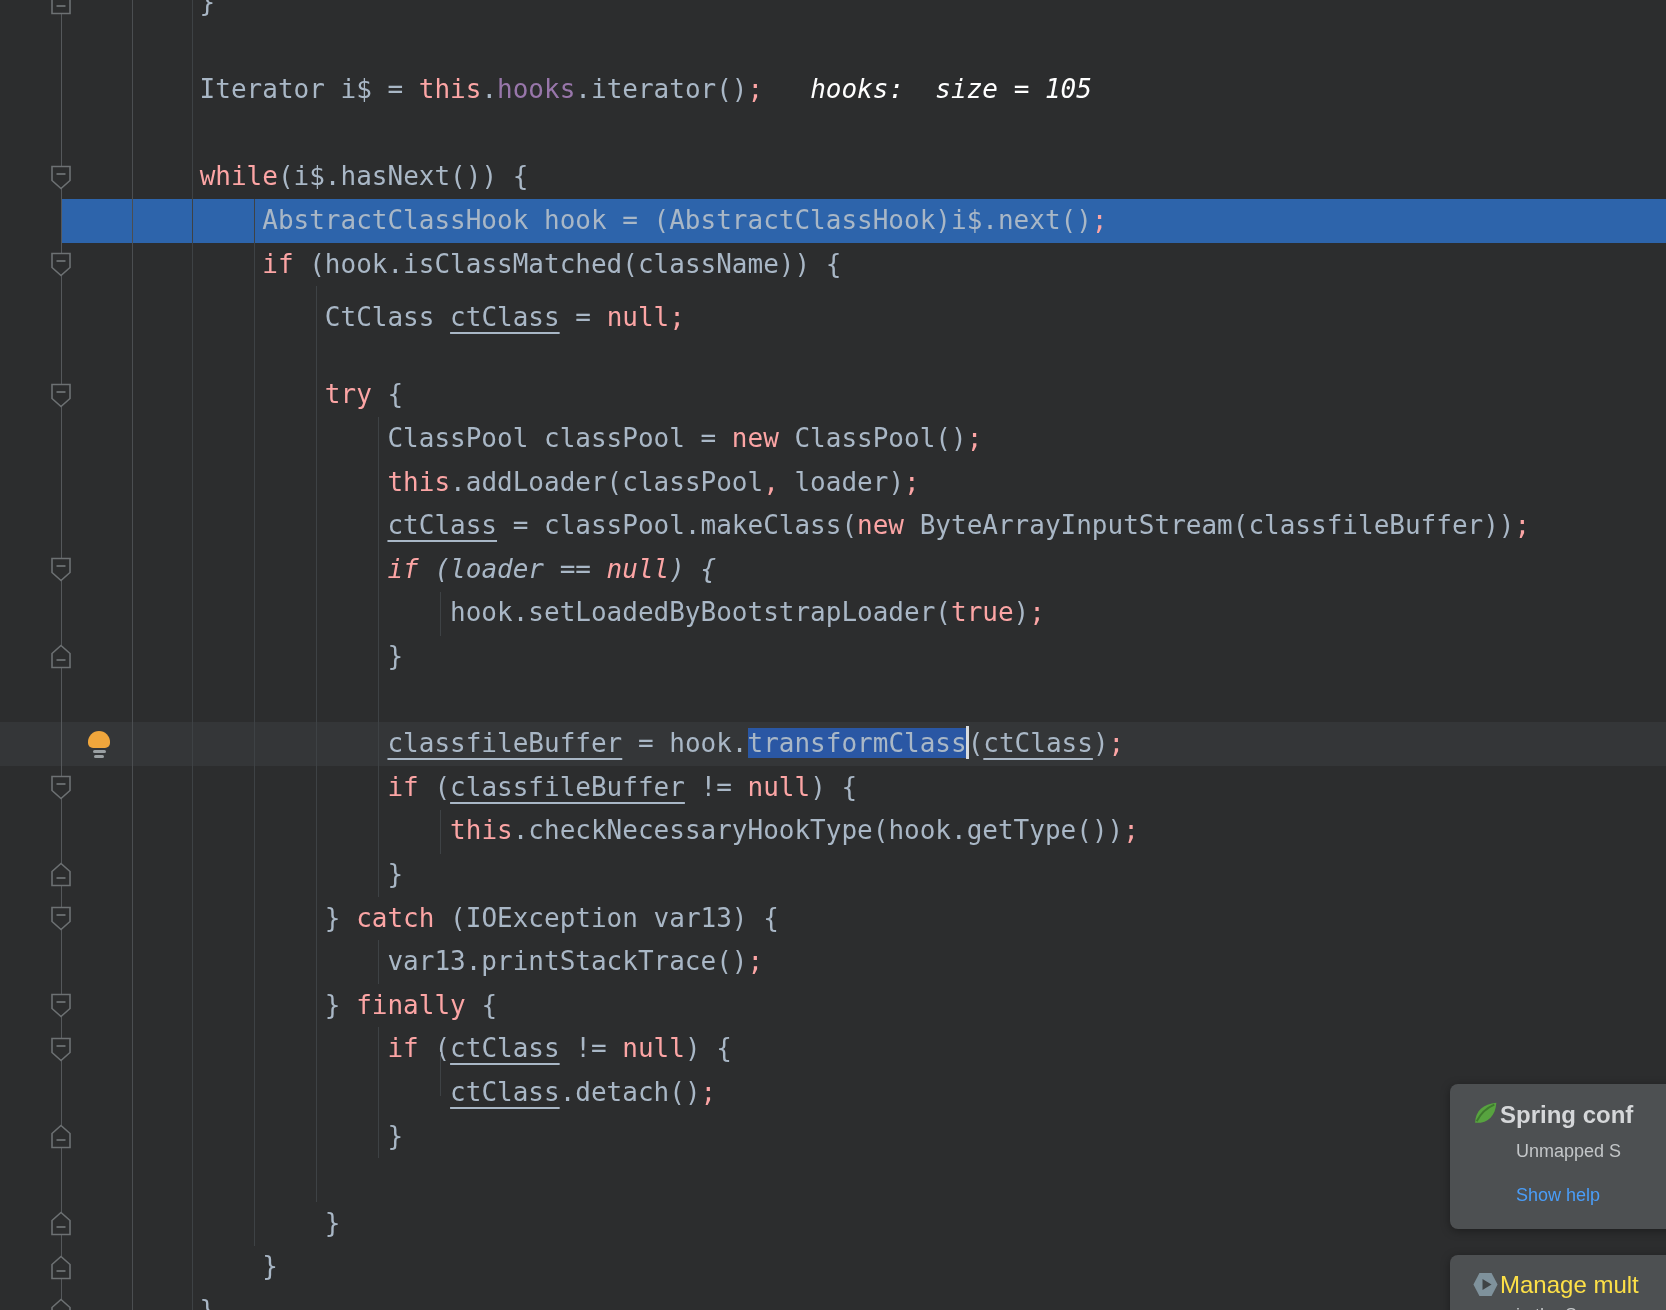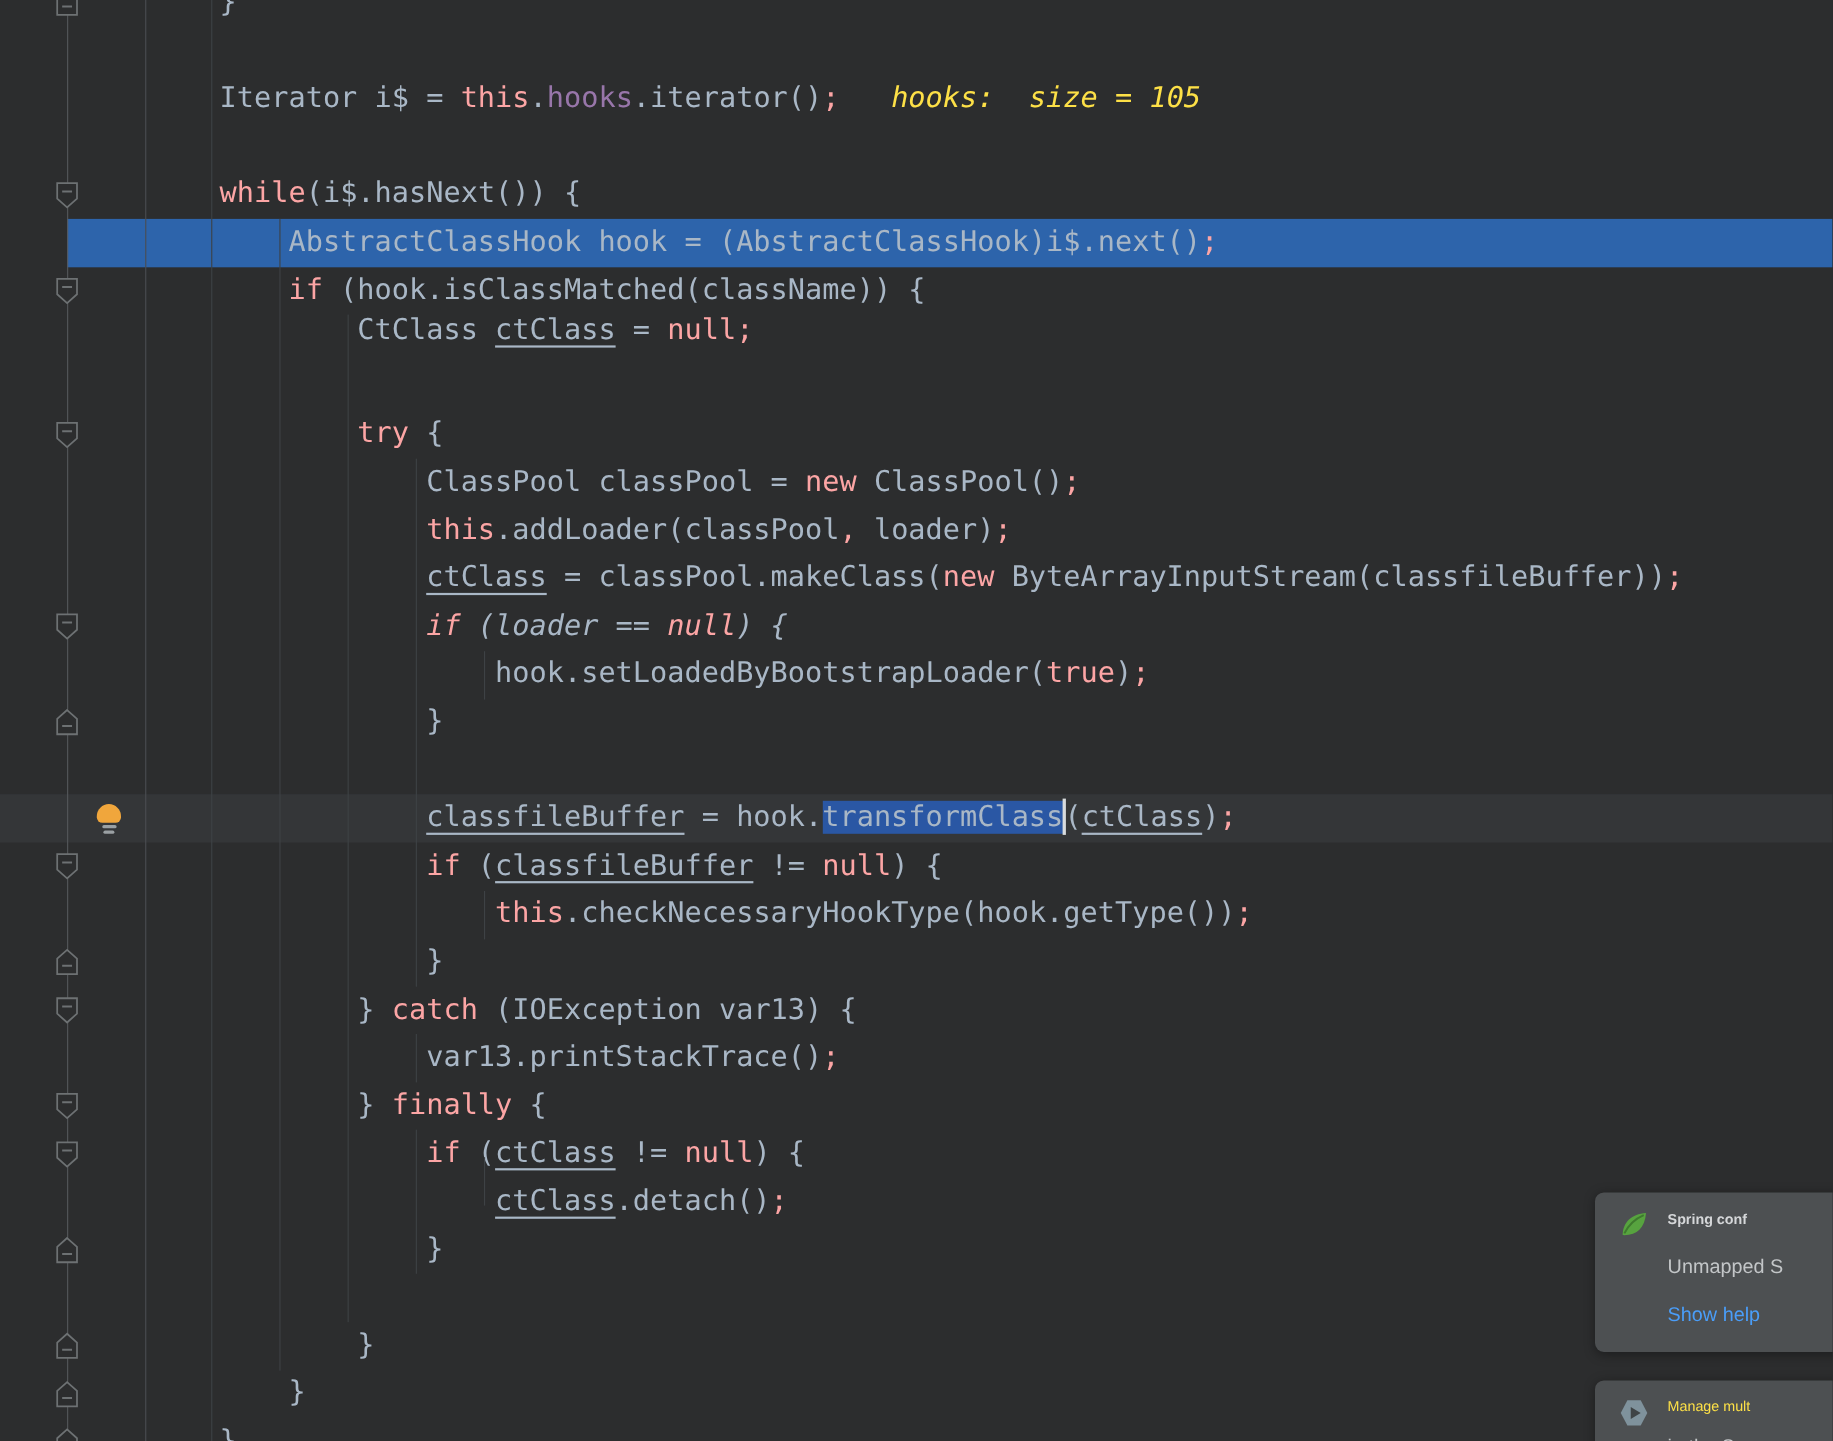--- a/index.html
+++ b/index.html
@@ -17,39 +17,39 @@
   .row{position:absolute;left:0;width:100%;height:44px;z-index:1}
   .row .bg-sel{position:absolute;left:61px;right:0;top:0;bottom:0;background:#2d64ab;z-index:0}
   .row .bg-cur{position:absolute;left:0;right:0;top:0;bottom:0;background:#343638;z-index:0}
   .txt{
     position:absolute;left:137px;top:0;height:44px;line-height:44px;
     font-size:26px;white-space:pre;z-index:3;color:#a9b7c6;
   }
   .tk-k{color:#fca5a5}
   .tk-p{color:#9876aa}
   .tk-u{text-decoration:underline;text-decoration-thickness:1.5px;text-underline-offset:6px}
-  .tk-h{color:#fde047;font-style:italic}
+  .tk-h{color:#ffffff;font-style:italic}
   .tk-sel{background:#2a57a4}
   .caret{display:inline-block;width:3px;height:33px;background:#d8dbdd;vertical-align:middle;margin:0 -1px;position:relative;top:-2px}
   
   .marker{position:absolute;left:50px;width:22px;height:25px;z-index:4}
   
   .bulb{position:absolute;left:87px;top:9px;width:24px;height:28px;z-index:4}
   .bulb .head{width:22px;height:17px;background:#f0a63c;border-radius:11px 11px 5px 5px;margin:0 auto}
   .bulb .l{width:13px;height:3px;background:#9aa0a3;margin:2px auto 0;border-radius:2px}
   
   .notif{
     position:absolute;left:1450px;width:420px;background:#4d5052;
     border-radius:8px;z-index:10;font-family:"Liberation Sans",sans-serif;
     box-shadow:0 2px 10px rgba(0,0,0,.35);
   }
   #notif-spring{top:1084px;height:145px}
   #notif-manage{top:1255px;height:120px}
   .n-icon{position:absolute;left:21px;top:15px;width:29px;height:29px}
-  .n-title{position:absolute;left:66px;top:17px;font-size:13px;font-weight:bold;color:#d5d7d9;white-space:nowrap}
+  .n-title{position:absolute;left:50px;top:17px;font-size:24px;font-weight:bold;color:#d5d7d9;white-space:nowrap}
   .n-title.reg{font-weight:normal;color:#fde047;top:16px}
   .n-body{position:absolute;left:66px;top:57px;font-size:18px;color:#c3c6c8;white-space:nowrap}
   .n-body2{position:absolute;left:66px;top:50px;font-size:18px;color:#c3c6c8;white-space:nowrap}
   .n-link{position:absolute;left:66px;top:101px;font-size:18px;color:#4a9df8;cursor:pointer;white-space:nowrap}
 </style>
 </head>
 <body>
 
 <div id="editor">
 
@@ -63,21 +63,21 @@
       <div class="row" style="top: 155.4px; height: 43.6px;">
         <div class="txt" style="height: 43.6px; line-height: 43.6px;"><span class="tk-d">    </span><span class="tk-k">while</span><span class="tk-d">(i$.hasNext()) {</span></div>
       </div>
       <div class="row" style="top: 199px; height: 43.6px;">
         <div class="bg-sel"></div>
         <div class="txt" style="height: 43.6px; line-height: 43.6px;"><span class="tk-d">        AbstractClassHook hook = (AbstractClassHook)i$.next()</span><span class="tk-k">;</span></div>
       </div>
       <div class="row" style="top: 242.6px; height: 43.6px;">
         <div class="txt" style="height: 43.6px; line-height: 43.6px;"><span class="tk-d">        </span><span class="tk-k">if</span><span class="tk-d"> (hook.isClassMatched(className)) {</span></div>
       </div>
-      <div class="row" style="top: 279px; height: 43.6px;">
+      <div class="row" style="top: 296px; height: 43.6px;">
         <div class="txt" style="height: 43.6px; line-height: 43.6px;"><span class="tk-d">            CtClass </span><span class="tk-u">ctClass</span><span class="tk-d"> = </span><span class="tk-k">null;</span></div>
       </div>
       <div class="row" style="top: 373.4px; height: 43.6px;">
         <div class="txt" style="height: 43.6px; line-height: 43.6px;"><span class="tk-d">            </span><span class="tk-k">try</span><span class="tk-d"> {</span></div>
       </div>
       <div class="row" style="top: 417px; height: 43.6px;">
         <div class="txt" style="height: 43.6px; line-height: 43.6px;"><span class="tk-d">                ClassPool classPool = </span><span class="tk-k">new</span><span class="tk-d"> ClassPool()</span><span class="tk-k">;</span></div>
       </div>
       <div class="row" style="top: 460.6px; height: 43.6px;">
         <div class="txt" style="height: 43.6px; line-height: 43.6px;"><span class="tk-d">                </span><span class="tk-k">this</span><span class="tk-d">.addLoader(classPool</span><span class="tk-k">,</span><span class="tk-d"> loader)</span><span class="tk-k">;</span></div>

